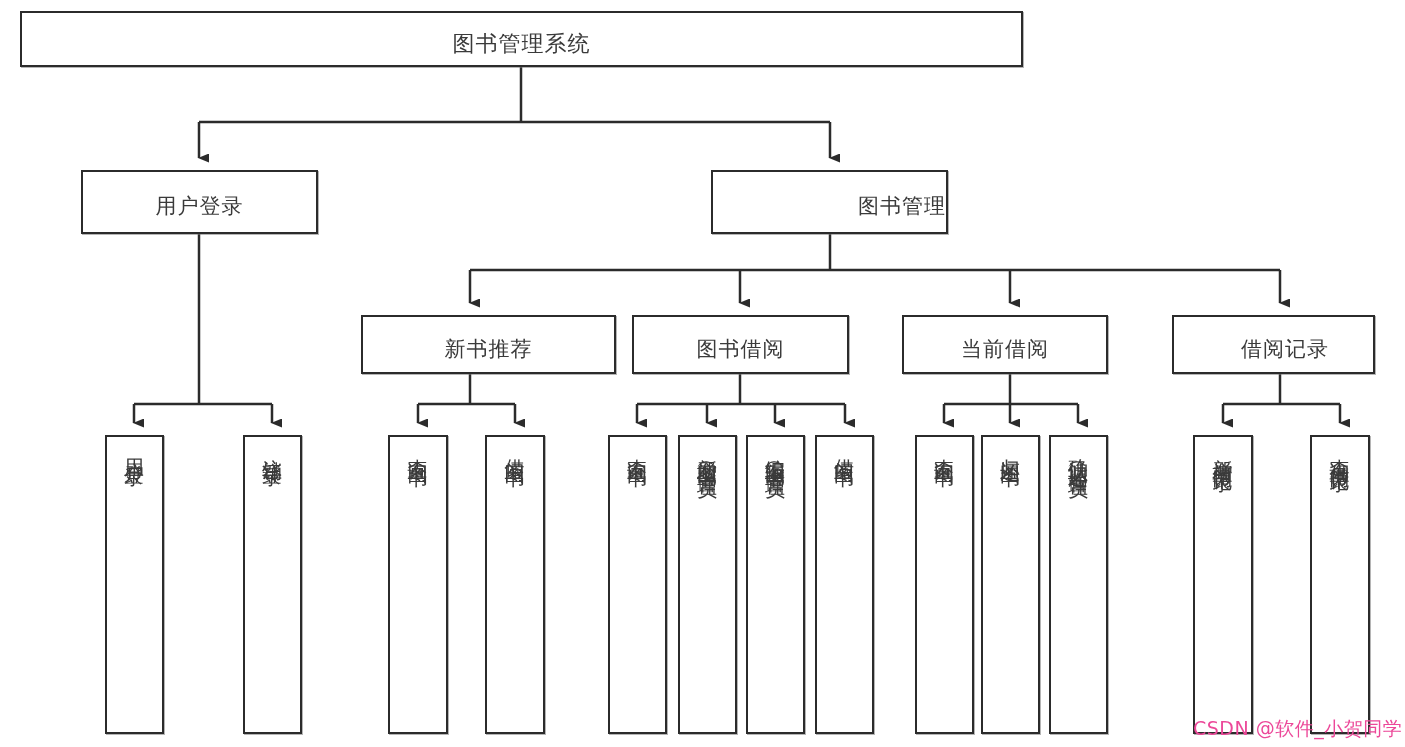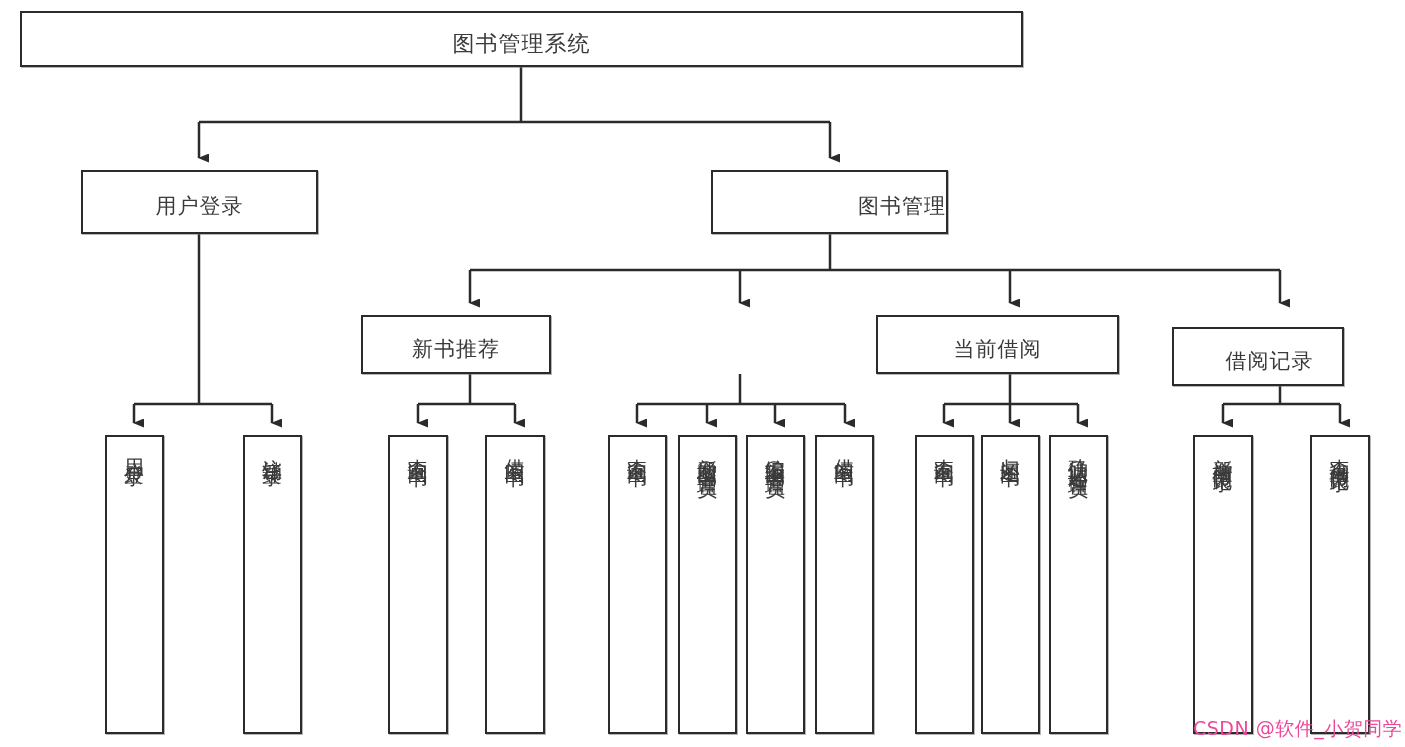--- a/index.html
+++ b/index.html
@@ -137,30 +137,33 @@
   </div>
 
   <div class="node horizontal" style="left:81px; top:170px; width:237px; height:64px;">
     <span class="node-label">用户登录</span>
   </div>
 
   <div class="node horizontal" style="left:711px; top:170px; width:237px; height:64px;justify-content:flex-end;">
     <span class="node-label">图书管理</span>
   </div>
 
-  <div class="node horizontal" style="left:361px; top:315px; width:190px; height:59px;">
+  <div class="node horizontal" style="left:361px; top:315px; width:255px; height:59px;">
     <span class="node-label">新书推荐</span>
   </div>
 
-
-  <div class="node horizontal" style="left:876px; top:315px; width:243px; height:59px;">
+  <div class="node horizontal" style="left:632px; top:315px; width:217px; height:59px;">
+    <span class="node-label">图书借阅</span>
+  </div>
+
+  <div class="node horizontal" style="left:902px; top:315px; width:206px; height:59px;">
     <span class="node-label">当前借阅</span>
   </div>
 
-  <div class="node horizontal" style="left:1172px; top:327px; width:172px; height:59px;padding-left:23px;">
+  <div class="node horizontal" style="left:1172px; top:315px; width:203px; height:59px;padding-left:23px;">
     <span class="node-label">借阅记录</span>
   </div>
 
   <div class="node leaf" style="left:105px; top:435px; width:59px; height:299px;">
     <span class="node-label">用户登录</span>
   </div>
 
   <div class="node leaf" style="left:243px; top:435px; width:59px; height:299px;">
     <span class="node-label">注销登录</span>
   </div>

